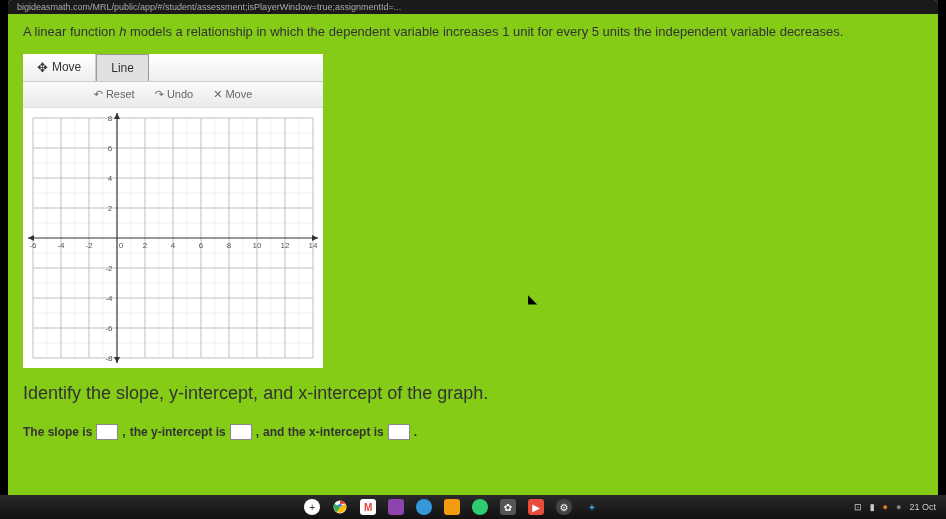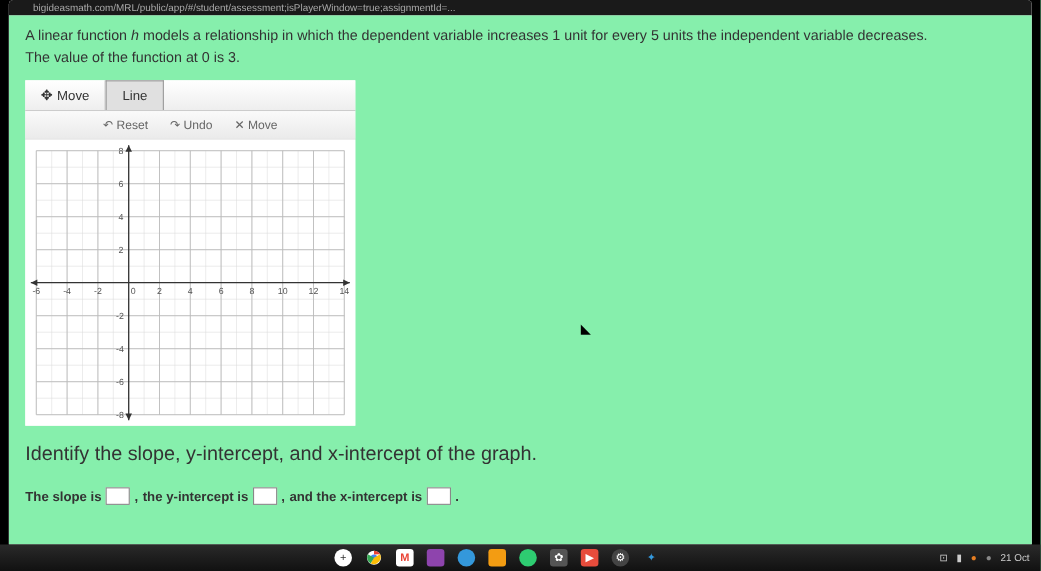--- a/index.html
+++ b/index.html
@@ -15,27 +15,27 @@
       background: #e8e8e8;
       margin: 0 8px;
       border-radius: 4px 4px 0 0;
       height: 495px;
       overflow: hidden;
     }
     .url-bar {
       background: #1a1a1a;
       color: #aaa;
       font-size: 9px;
-      padding: 2px 22px;
+      padding: 2px 9px;
       height: 14px;
       overflow: hidden;
       white-space: nowrap;
     }
     .content {
-      background: #86efac;
+      background: #84cc16;
       padding: 8px 15px;
       height: calc(100% - 14px);
     }
     .question {
       color: #333;
       font-size: 13px;
       line-height: 1.5;
       margin-bottom: 12px;
     }
     .question em { font-style: italic; }
@@ -155,21 +155,20 @@
   </style>
 </head>
 <body>
 
 <div class="browser-frame">
   <div class="url-bar">bigideasmath.com/MRL/public/app/#/student/assessment;isPlayerWindow=true;assignmentId=...</div>
   <div class="content">
 
     <div class="question">
       <span>A linear function </span><em>h</em><span> models a relationship in which the dependent variable increases 1 unit for every 5 units the independent variable decreases.</span><br>
-      <span>The value of the function at 0 is 3.</span>
     </div>
 
     <div class="tool-panel">
       <div class="mode-tabs">
         <div class="mode-tab">
           <span class="move-icon">✥</span>
           <span>Move</span>
         </div>
         <div class="mode-tab active">
           <span>Line</span>

